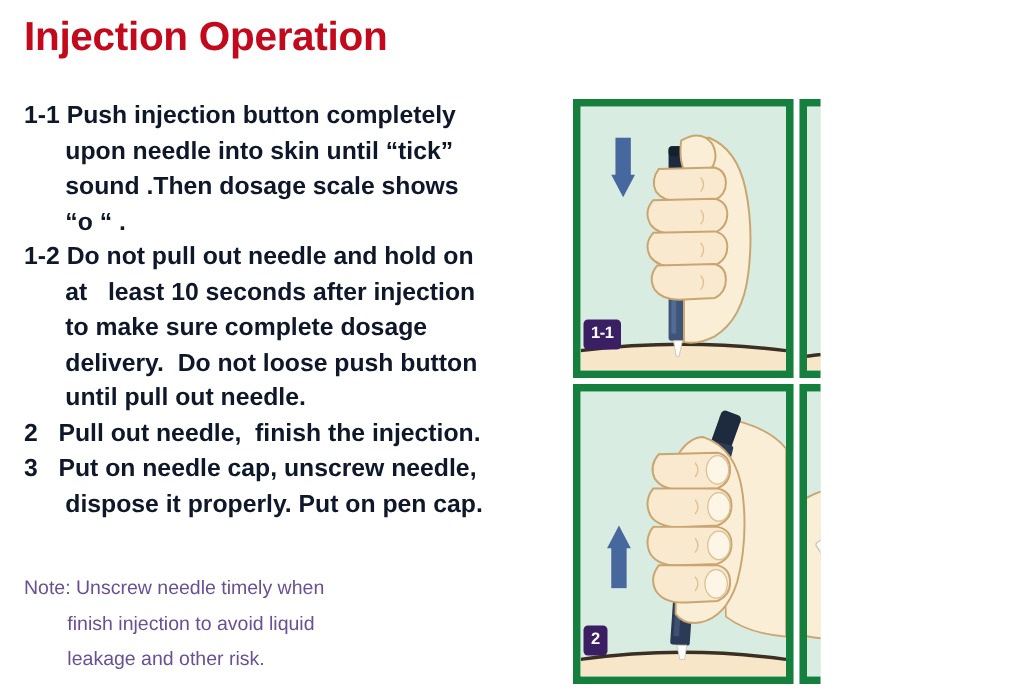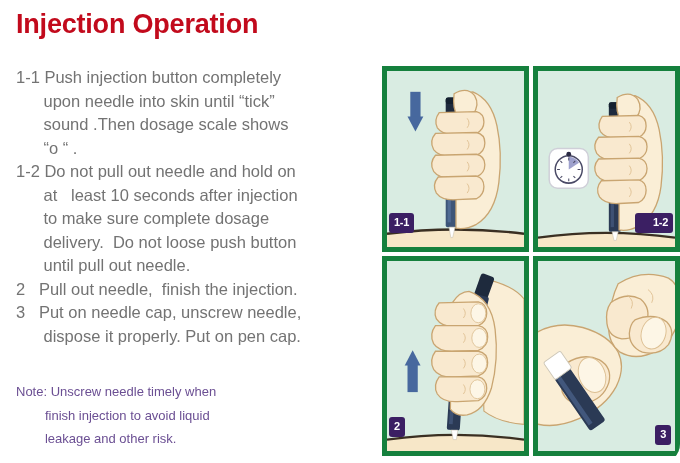--- a/index.html
+++ b/index.html
@@ -2,26 +2,25 @@
 <html><head>
 <meta charset="utf-8">
 <style>
   html, body {
     margin: 0;
     padding: 0;
     background: #ffffff;
   }
   #page {
     position: relative;
-    width: 680px;
+    width: 547px;
     height: 463px;
     background: #ffffff;
     overflow: hidden;
     font-family: "Liberation Sans", sans-serif;
-    border-radius: 19px;
   }
 
   
   #text-col {
     position: absolute;
     left: 0; top: 0;
     width: 378px;
     height: 463px;
   }
   #page-title {
@@ -32,23 +31,24 @@
     font-weight: bold;
     color: #c20a1c;
     letter-spacing: -0.2px;
     white-space: nowrap;
   }
   .steps {
     position: absolute;
     left: 16px;
     top: 66px;
     width: 356px;
-    color: #737373;
+    color: #0f172a;
     font-size: 16.5px;
     line-height: 23.5px;
+    font-weight: bold;
   }
   .step {
     display: block;
     margin: 0;
     padding: 0;
     white-space: pre-wrap;
   }
   .note-block {
     position: absolute;
     left: 16px;

